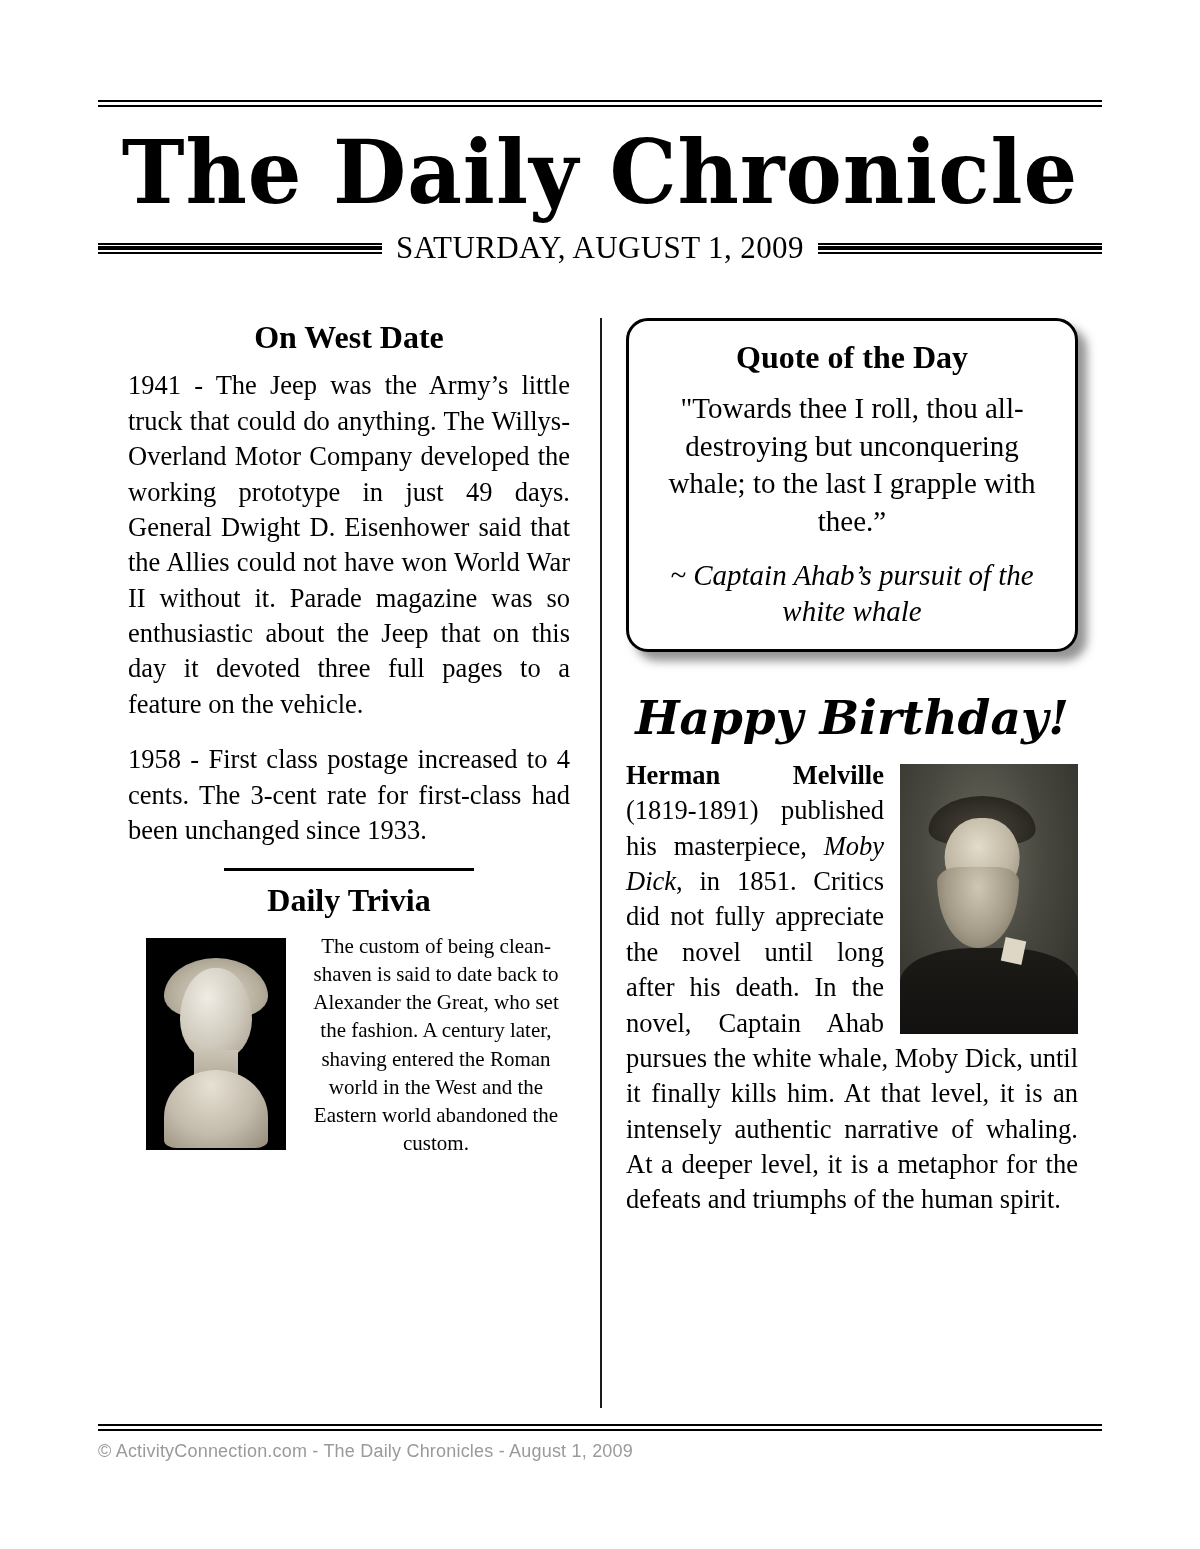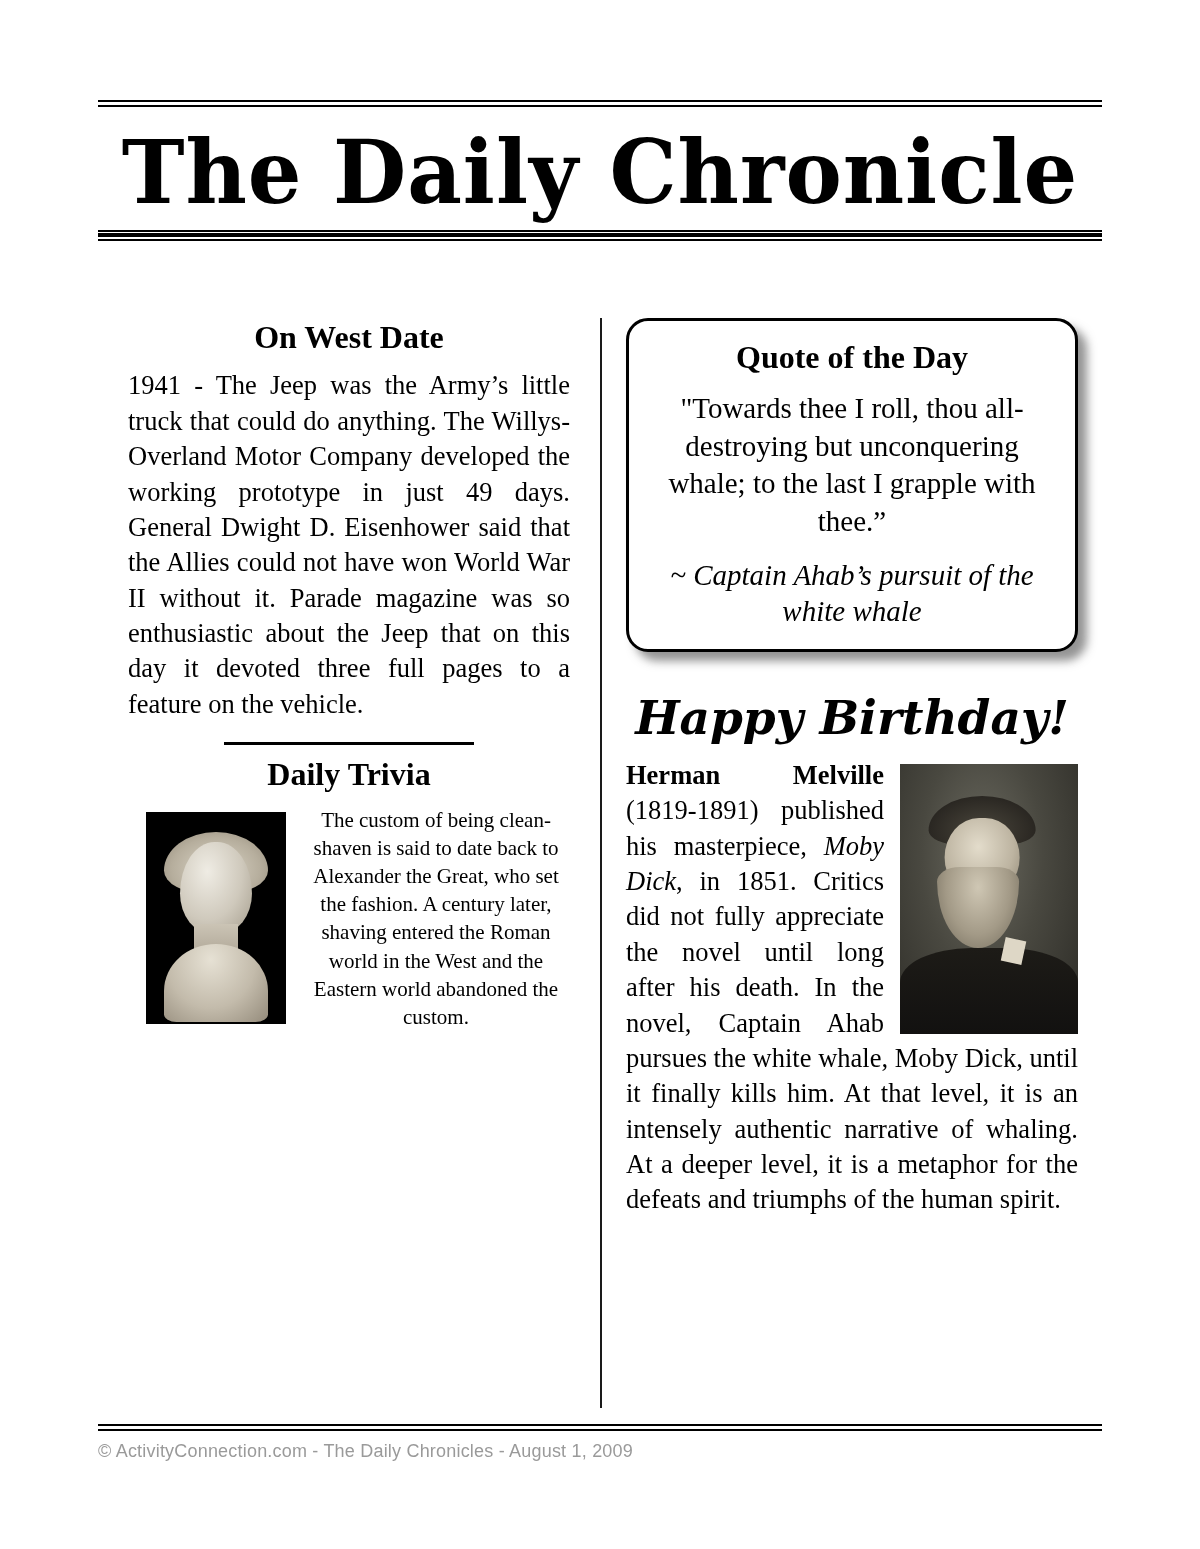--- a/index.html
+++ b/index.html
@@ -302,36 +302,40 @@
 </head>
 <body>
 
 <div class="page">
 
   <div class="masthead">
     <div class="rule-double"></div>
     <div class="masthead-title">The Daily Chronicle</div>
     <div class="dateline-row">
       <div class="dateline-rule"></div>
+      <div class="dateline-text">SATURDAY, AUGUST 1, 2009</div>
       <div class="dateline-rule"></div>
     </div>
   </div>
 
   <div class="columns">
 
     <div class="col-divider"></div>
 
     <div class="col-left">
 
       <div class="section-head">On West Date</div>
 
       <p class="article-p">
         <span class="yr">1941</span><span> - </span><span>The Jeep was the Army’s little truck that could do anything. The Willys-Overland Motor Company developed the working prototype in just 49 days. General Dwight D. Eisenhower said that the Allies could not have won World War II without it. Parade magazine was so enthusiastic about the Jeep that on this day it devoted three full pages to a feature on the vehicle.</span>
       </p>
 
+      <p class="article-p">
+        <span class="yr">1958</span><span> - </span><span>First class postage increased to 4 cents. The 3-cent rate for first-class had been unchanged since 1933.</span>
+      </p>
 
       <div class="divider-short"></div>
 
       <div class="section-head">Daily Trivia</div>
 
       <div class="trivia-body">
         <span class="bust-img">
           <span class="bust-art">
             <span class="hair"></span>
             <span class="head"></span>

